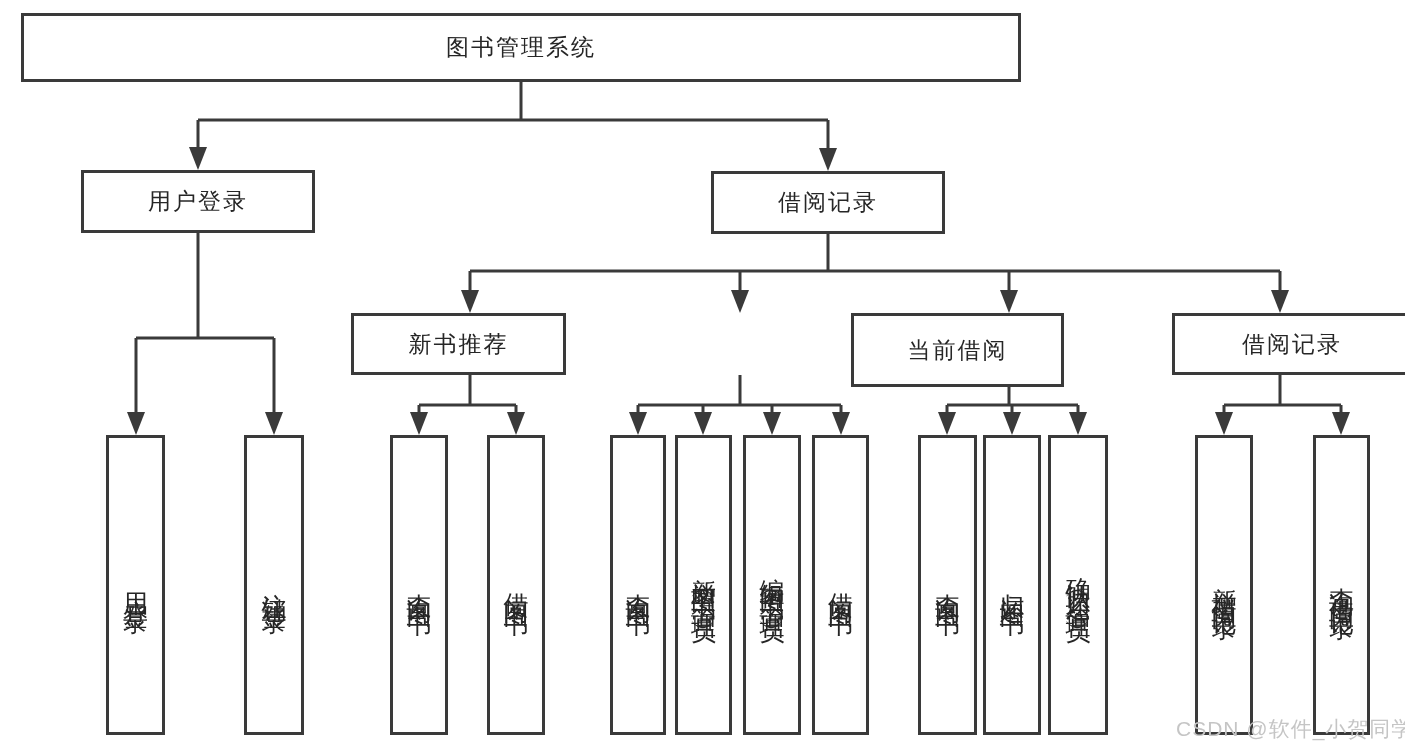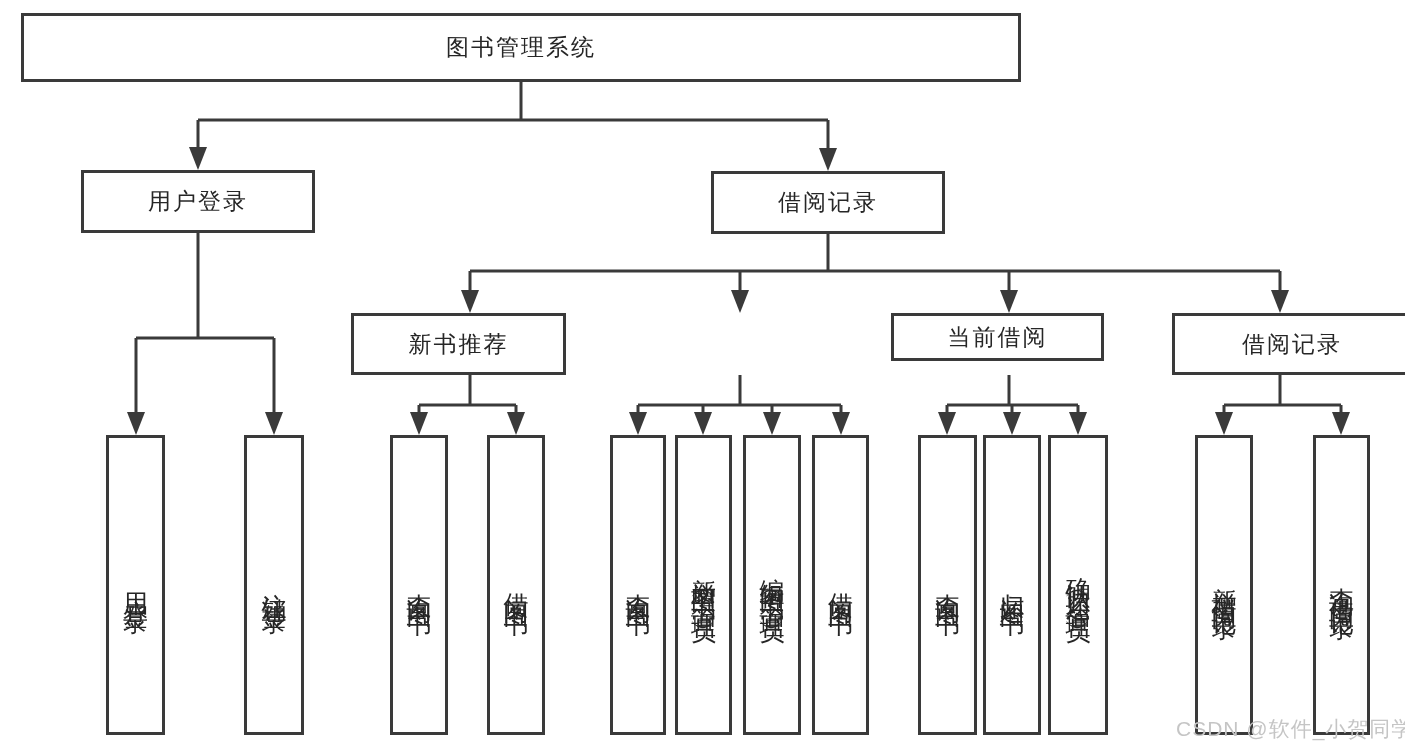--- a/index.html
+++ b/index.html
@@ -97,21 +97,21 @@
   <div class="node h-node" style="left:81px;top:170px;width:234px;height:63px">
     <span>用户登录</span>
   </div>
   <div class="node h-node" style="left:711px;top:171px;width:234px;height:63px">
     <span>借阅记录</span>
   </div>
 
   <div class="node h-node" style="left:351px;top:313px;width:215px;height:62px">
     <span>新书推荐</span>
   </div>
-  <div class="node h-node" style="left:891px;top:313px;width:213px;height:48px">
+  <div class="node h-node" style="left:851px;top:313px;width:213px;height:74px">
     <span>当前借阅</span>
   </div>
   <div class="node h-node" style="left:1172px;top:313px;width:240px;height:62px">
     <span>借阅记录</span>
   </div>
 
   <div class="node v-node" style="left:106px;top:435px;width:59px;height:300px">
     <span>用户登录</span>
   </div>
   <div class="node v-node" style="left:244px;top:435px;width:60px;height:300px">

